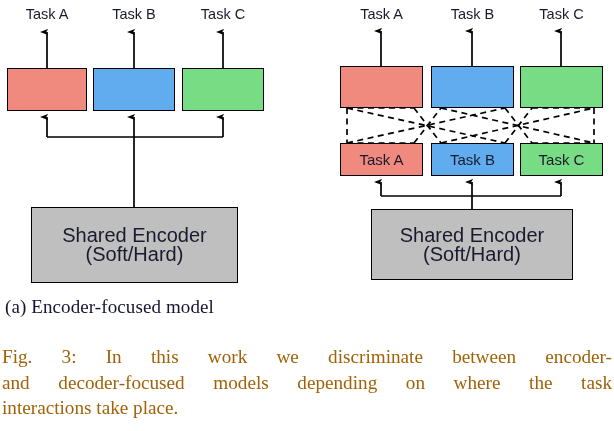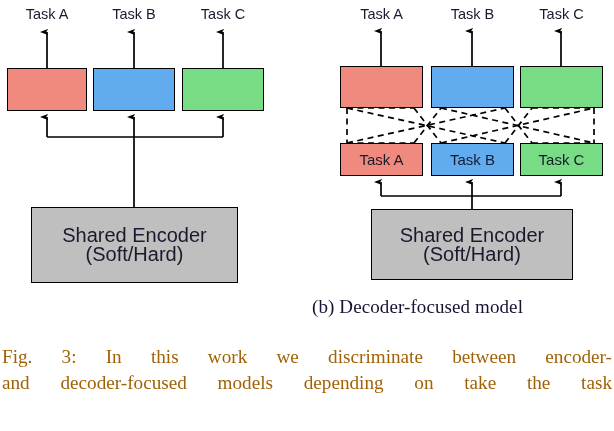--- a/index.html
+++ b/index.html
@@ -111,20 +111,21 @@
       <span class="box-text"></span>
     </div>
     <div class="node-box" id="a-head-2" style="left:182px; top:68px; width:82px; height:43px; background:#77DC83;">
       <span class="box-text"></span>
     </div>
 
     <div class="node-box encoder-box" style="left:31px; top:207px; width:207px; height:76px; background:#BFBFBF;">
       <span class="box-text"><span>Shared Encoder</span><br><span>(Soft/Hard)</span></span>
     </div>
 
+    <div class="subcaption" style="left:5px; top:296px;">(a) Encoder-focused model</div>
   </div>
 
   <div class="panel" id="panel-b">
 
     <div class="task-label" style="left:33px; top:6px; width:83px;">Task A</div>
     <div class="task-label" style="left:124px; top:6px; width:83px;">Task B</div>
     <div class="task-label" style="left:213px; top:6px; width:83px;">Task C</div>
 
     <div class="node-box" style="left:33px; top:66px; width:83px; height:42px; background:#F0897E;">
       <span class="box-text"></span>
@@ -143,21 +144,20 @@
       <span class="box-text">Task B</span>
     </div>
     <div class="node-box" style="left:213px; top:143px; width:83px; height:33px; background:#77DC83;">
       <span class="box-text">Task C</span>
     </div>
 
     <div class="node-box encoder-box" style="left:64px; top:209px; width:202px; height:71px; background:#BFBFBF;">
       <span class="box-text"><span>Shared Encoder</span><br><span>(Soft/Hard)</span></span>
     </div>
 
-    <div class="subcaption" style="left:5px; top:296px;">(b) Decoder-focused model</div>
   </div>
 
   <svg class="wires" viewBox="0 0 614 340">
     <defs>
       <marker id="arrowhead" markerWidth="7" markerHeight="8" refX="3.2" refY="7.2" orient="auto" markerUnits="userSpaceOnUse">
         <path d="M 3.2 0 L 0.2 8.4 L 3.2 6.4 L 6.2 8.4 Z" fill="#000000"></path>
       </marker>
     </defs>
 
     <g>
@@ -205,16 +205,17 @@
       <line x1="472" y1="209" x2="472" y2="196" stroke="#000" stroke-width="1.7"></line>
       <line x1="381" y1="196" x2="561" y2="196" stroke="#000" stroke-width="1.7"></line>
       <line x1="381" y1="196" x2="381" y2="182" stroke="#000" stroke-width="1.7" marker-end="url(#arrowhead)"></line>
       <line x1="472" y1="196" x2="472" y2="182" stroke="#000" stroke-width="1.7" marker-end="url(#arrowhead)"></line>
       <line x1="561" y1="196" x2="561" y2="182" stroke="#000" stroke-width="1.7" marker-end="url(#arrowhead)"></line>
     </g>
   </svg>
 
   <div id="caption">
     <div style="text-align:justify; text-align-last:justify;">Fig. 3: In this work we discriminate between encoder-</div>
-    <div style="text-align:justify; text-align-last:justify;">and decoder-focused models depending on take the task</div>
+    <div style="text-align:justify; text-align-last:justify;">and decoder-focused models depending on where the task</div>
+    <div class="last-line">interactions take place.</div>
   </div>
 
 </div>
 
 </body></html>

